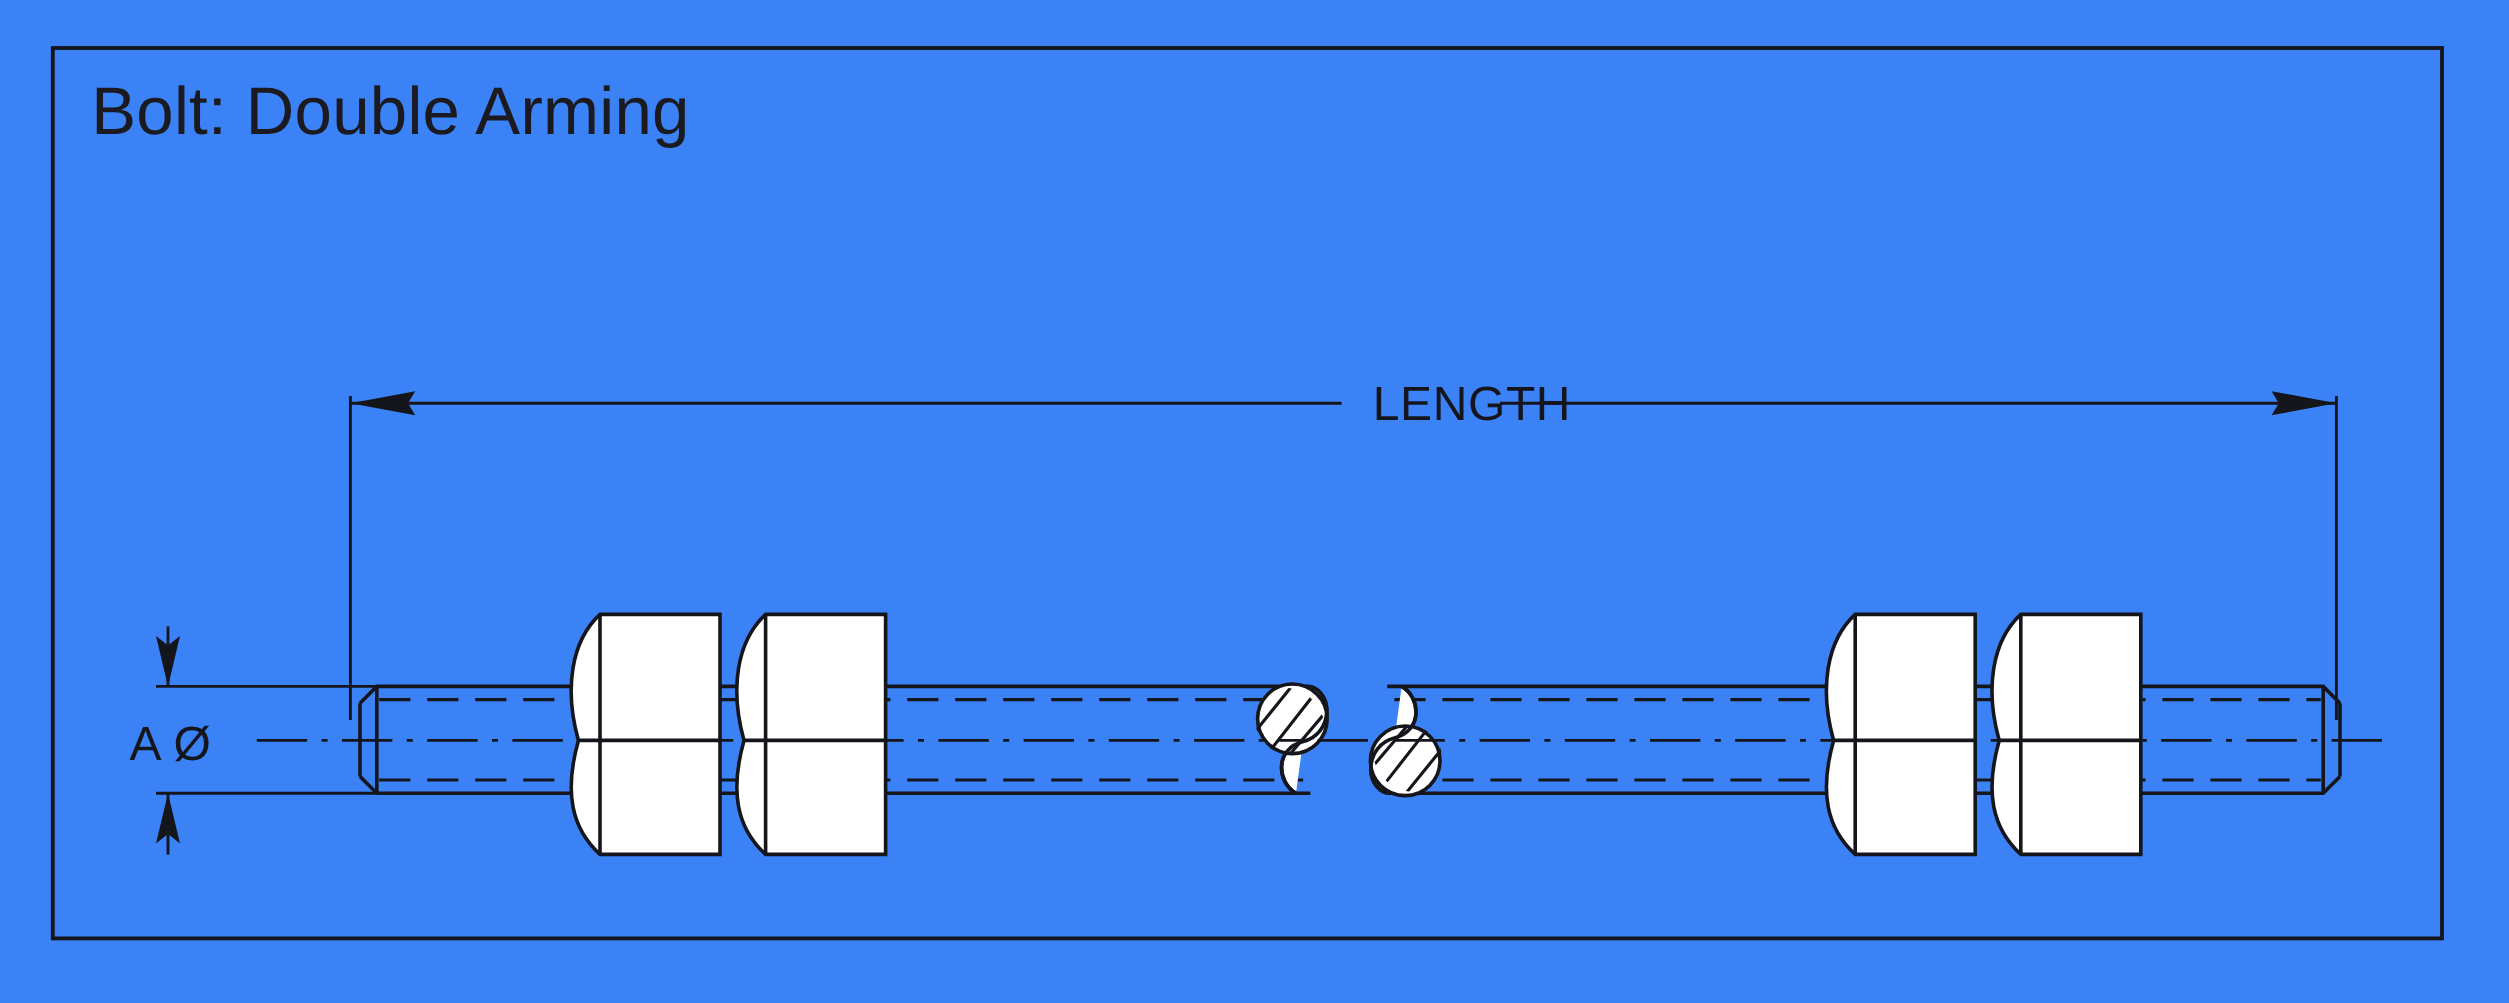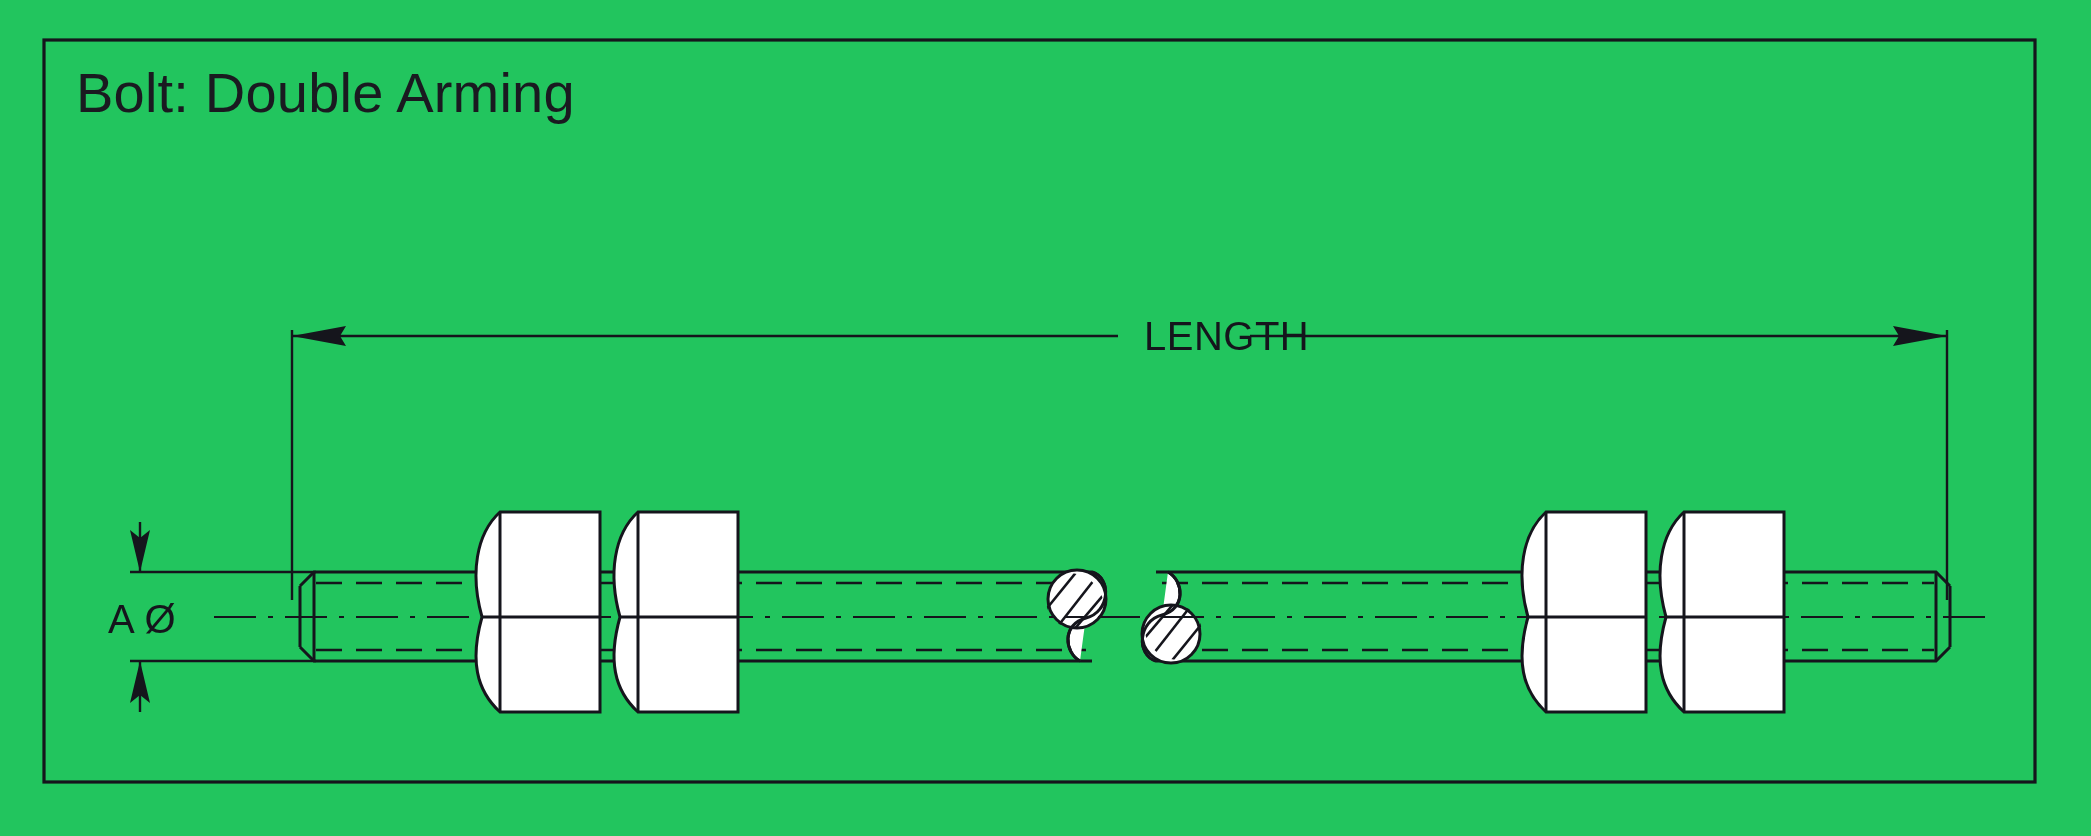--- a/index.html
+++ b/index.html
@@ -8,21 +8,21 @@
     padding: 0;
     background: #ffffff;
   }
   body {
     font-family: "Liberation Sans", sans-serif;
   }
   #drawing-page {
     position: relative;
     width: 2091px;
     height: 836px;
-    background: #22c55e;
+    background: #3b82f6;
     overflow: hidden;
   }
   #drawing-svg {
     display: block;
     width: 2091px;
     height: 836px;
   }
   .frame-border {
     fill: none;
     stroke: #15151c;

